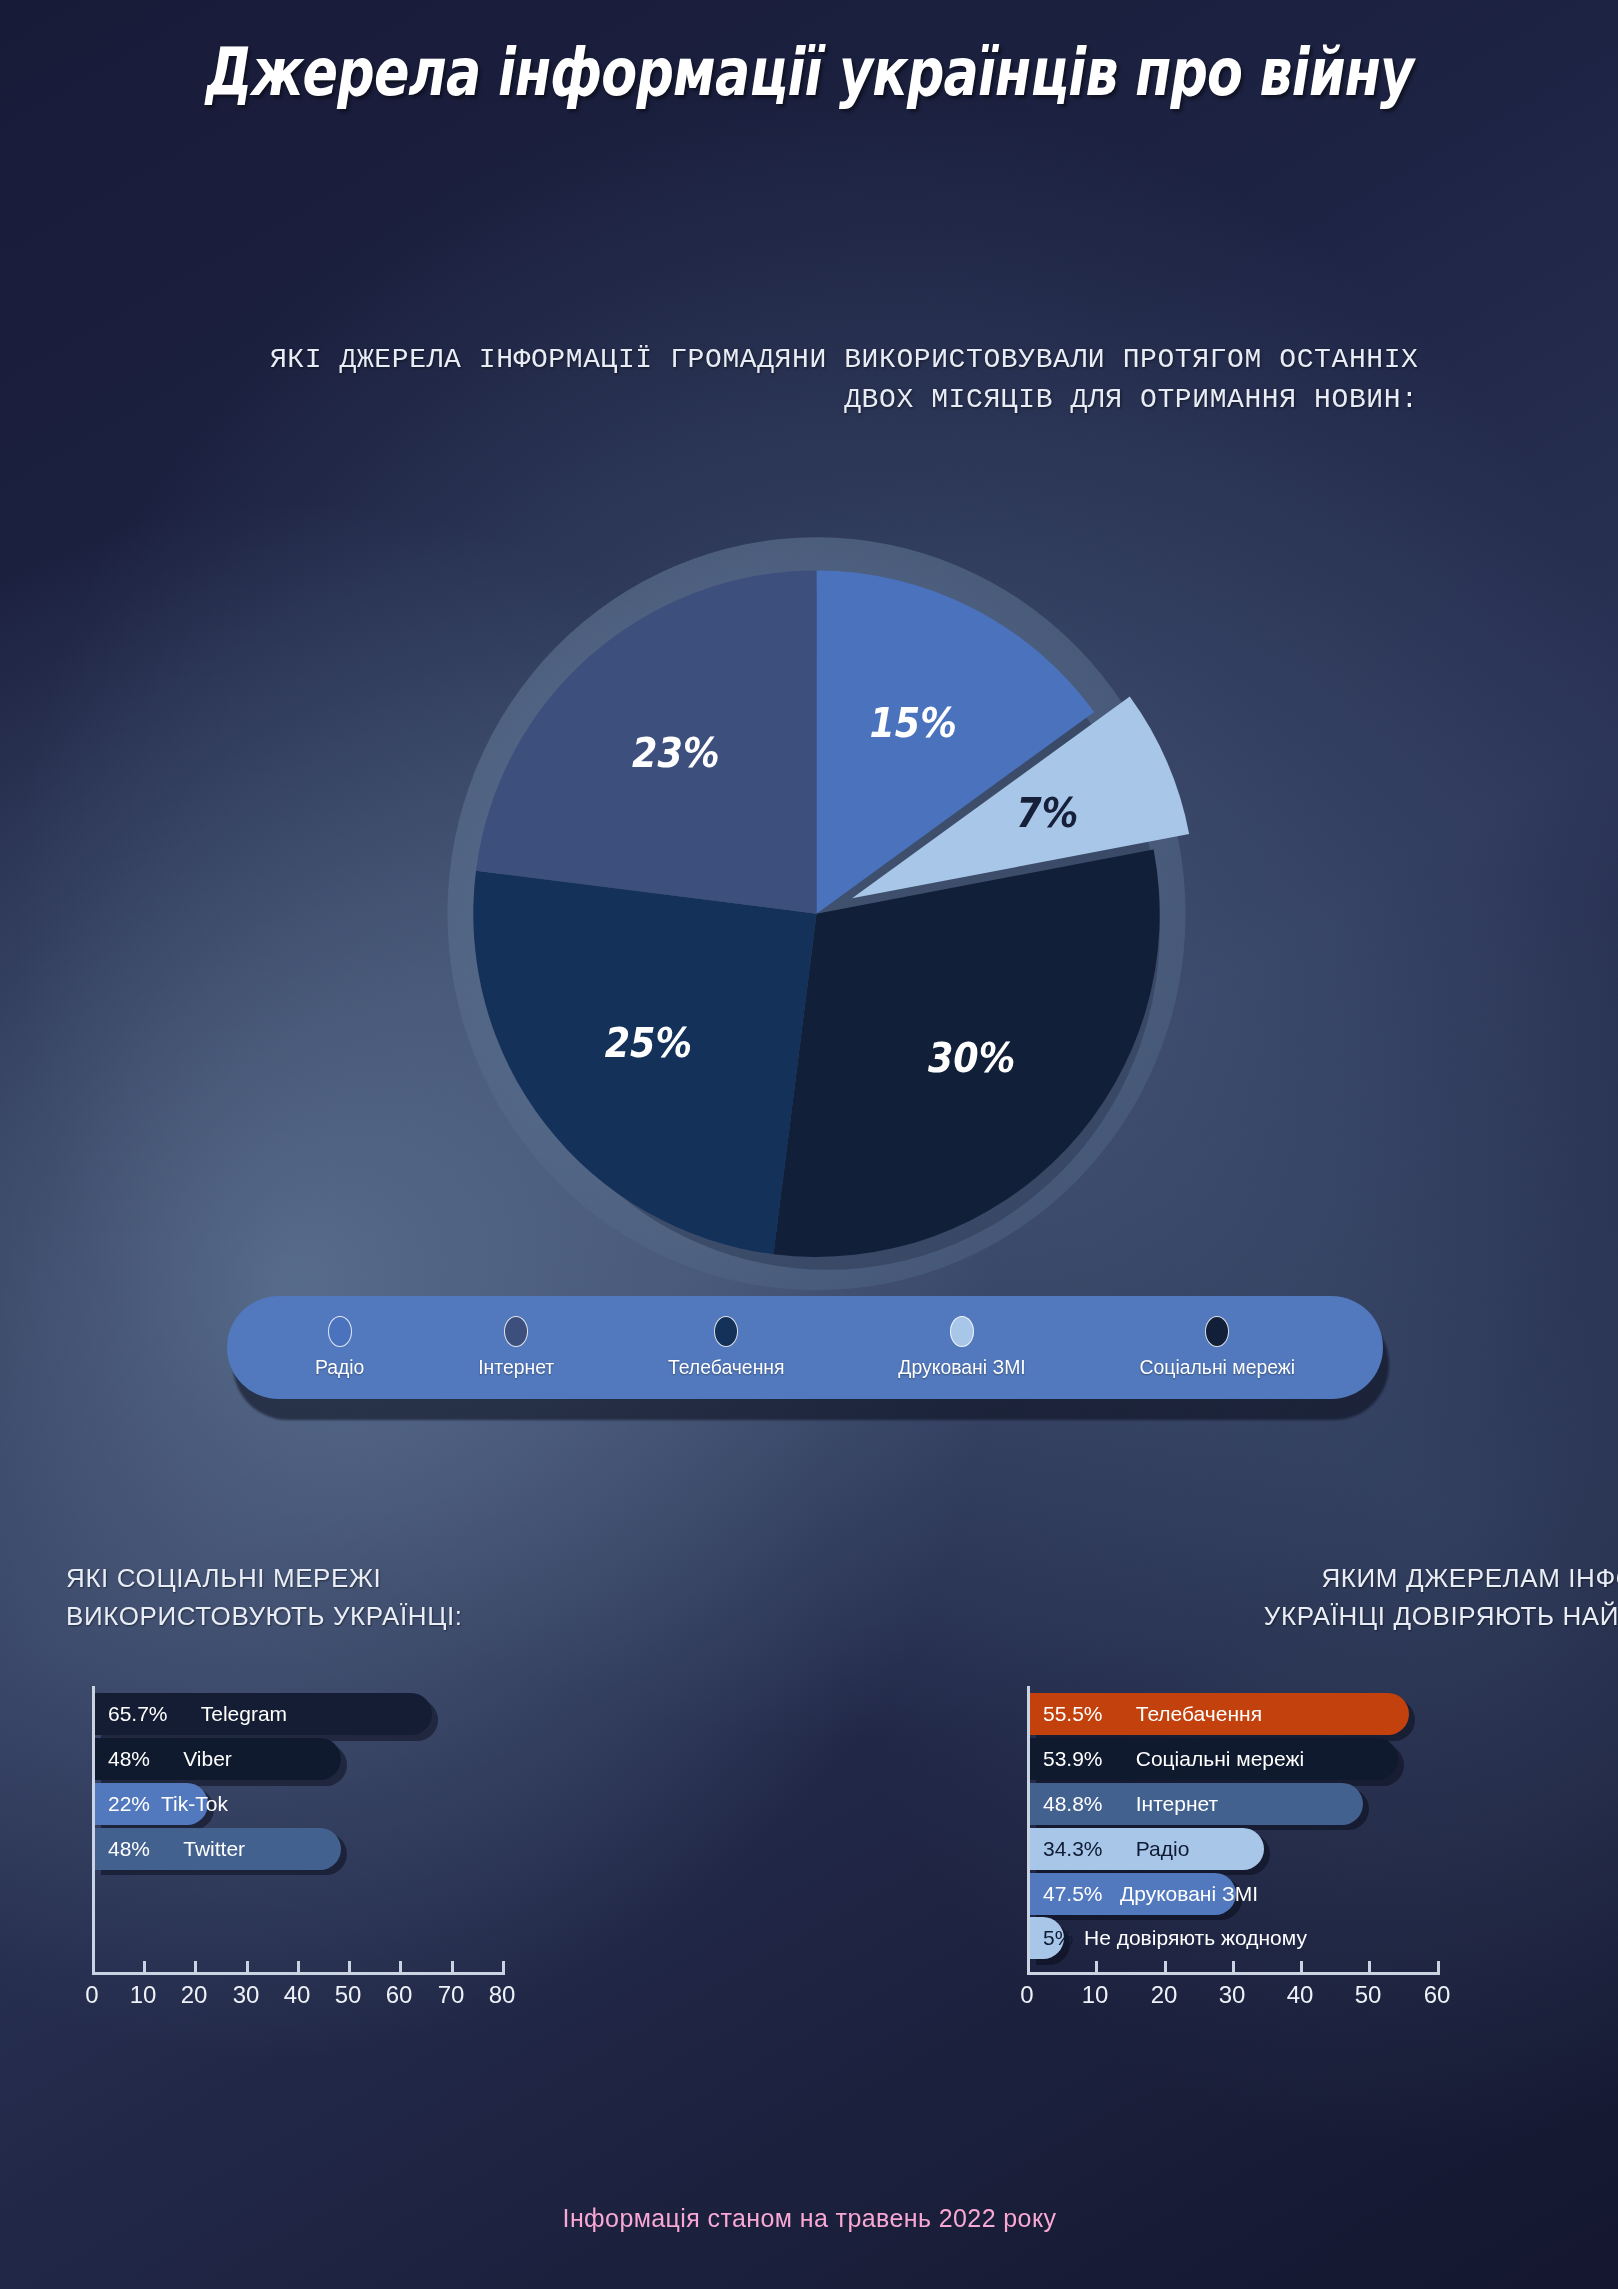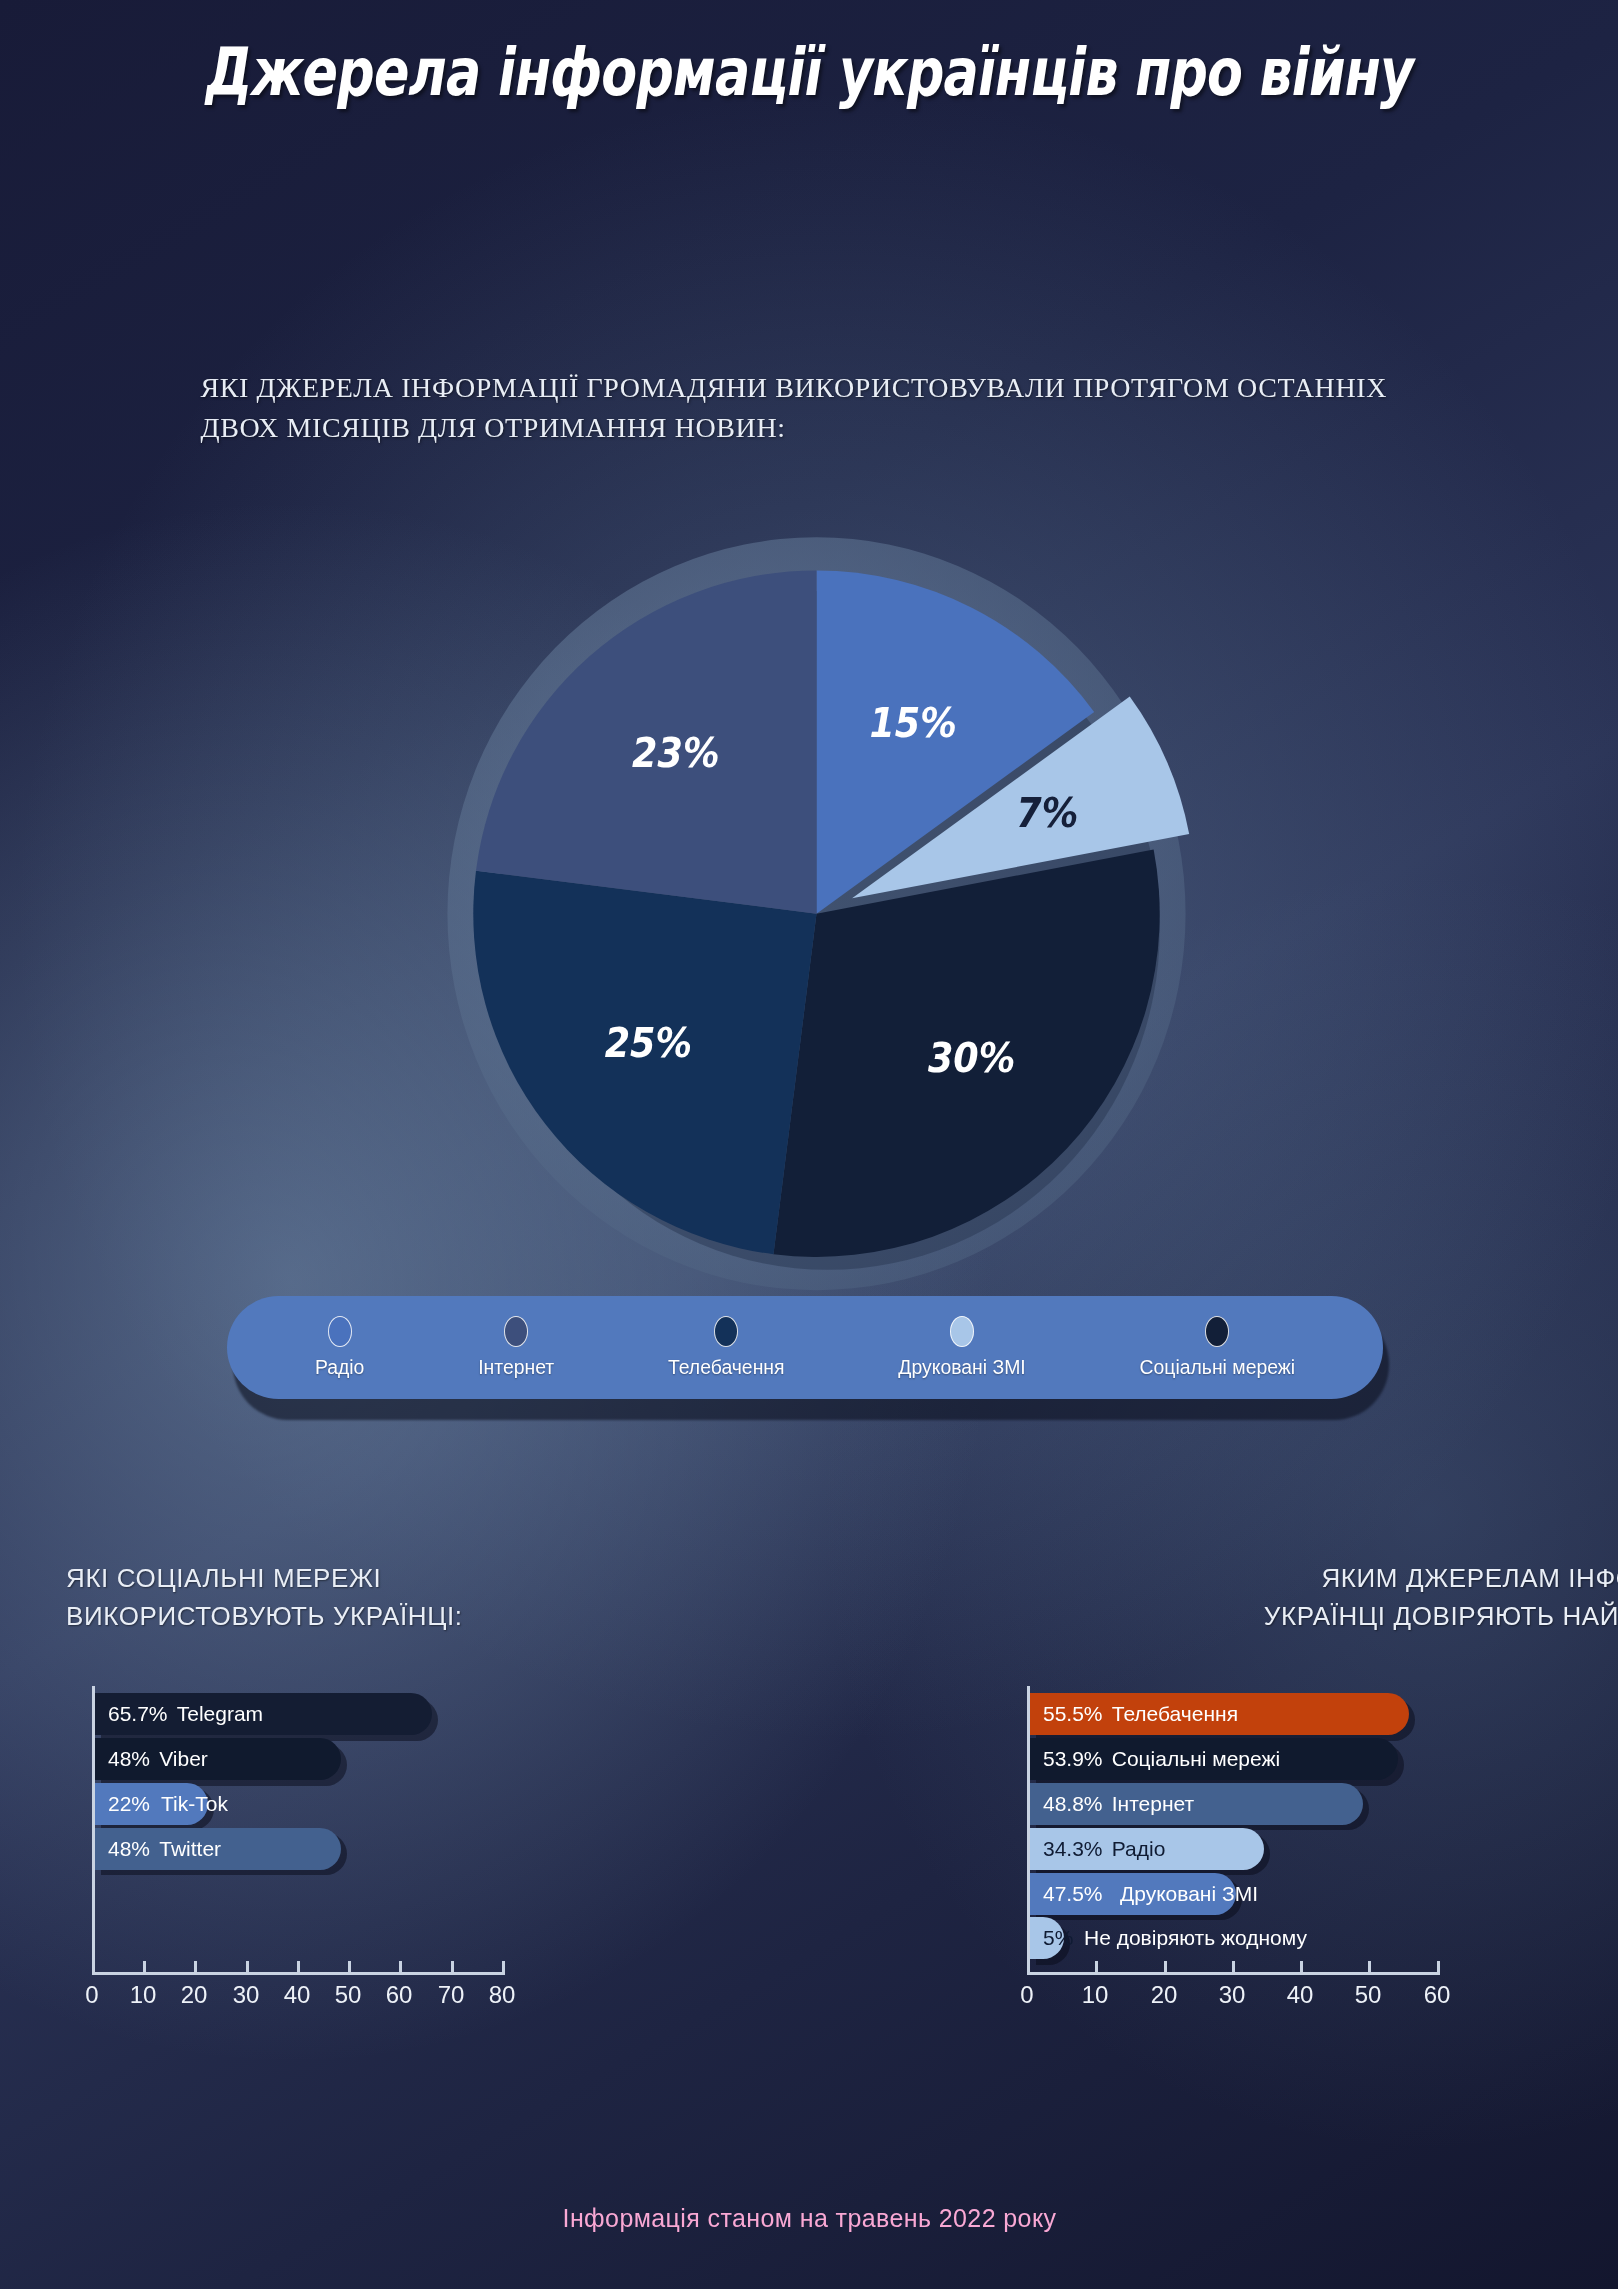--- a/index.html
+++ b/index.html
@@ -29,29 +29,28 @@
     font-size:66px;
     line-height:1.08;
     letter-spacing:-0.9px;
     transform:scaleX(0.88);
     text-shadow:2.8px 2.8px 3.7px rgba(0,0,0,0.45);
     font-style:italic;
   }
   #subtitle {
     position:absolute; left:50%; top:340px; transform:translateX(-50%);
     width:1218px;
-    text-align:left;
+    text-align:right;
     color:#e8edf5;
     font-size:28px;
     line-height:1.42;
     letter-spacing:0.6px;
     text-transform:uppercase;
-    font-family:Liberation Serif, serif;
+    font-family:Liberation Mono, monospace;
     text-shadow:0.9px 0.9px 2.8px rgba(0,0,0,0.5);
-    margin-top:28px;
   }
 
   
   #pie-wrap {
     position:absolute; left:429px; top:517px; width:775px; height:775px;
   }
   #pie-wrap svg { display:block; width:100%; height:100%; }
   .slice-label {
     font-family:"DejaVu Sans Condensed","Liberation Sans Narrow","Liberation Sans",sans-serif;
     font-weight:bold;
@@ -118,20 +117,21 @@
     position:absolute; left:5.5px; top:5.5px; height:42px;
     border-radius:0 21px 21px 0;
     background:rgba(7,10,24,0.5);
   }
   .bar {
     position:relative; height:42px;
     border-radius:0 21px 21px 0;
     display:flex; align-items:center;
     white-space:nowrap;
     padding-left:13px;
+    gap:24px;
   }
   .bar-val {
     font-size:21px; font-weight:500;
     font-family:"Liberation Sans Narrow","Liberation Sans",sans-serif;
     margin-right:9.2px;
   }
   .bar-name {
     font-size:21px;
     font-family:"Liberation Sans Narrow","Liberation Sans",sans-serif;
   }

